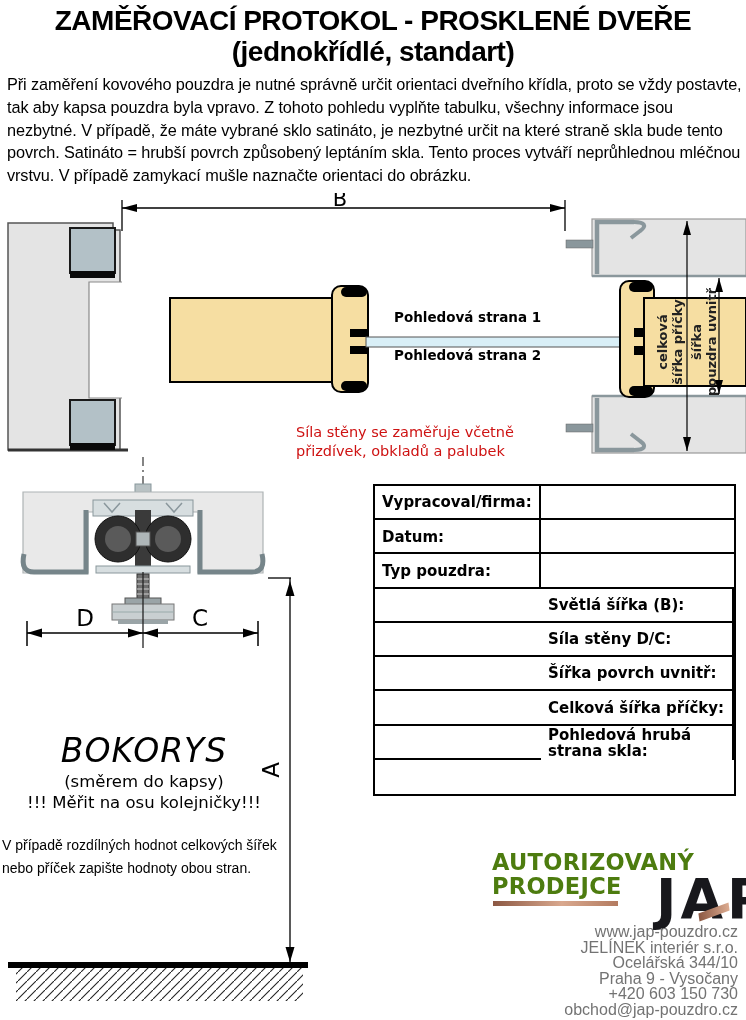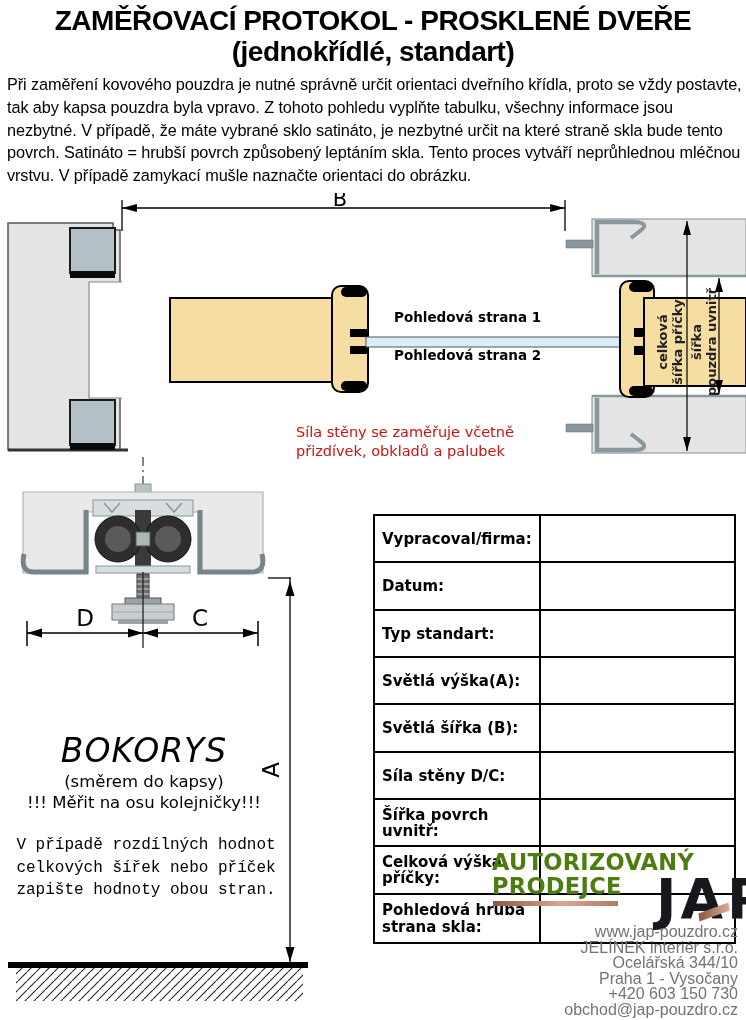--- a/index.html
+++ b/index.html
@@ -21,25 +21,25 @@
 
   svg text { font-family:"DejaVu Sans", sans-serif; }
 
   
   #bokorys-title { top:731px; left:30px; width:228px; text-align:center;
                    font-family:"DejaVu Sans", sans-serif; font-size:33px; letter-spacing:1px;font-style:italic; }
   #bokorys-sub   { top:772px; left:15px; width:258px; text-align:center;
                    font-family:"DejaVu Sans", sans-serif; font-size:16.5px; }
   #bokorys-warn  { top:793px; left:5px; width:278px; text-align:center;
                    font-family:"DejaVu Sans", sans-serif; font-size:16.5px; }
-  #bokorys-note  { top:834px; left:2px; width:288px; text-align:center;
-                   font-family:Liberation Mono, monospace; font-size:16px; line-height:22.5px; }
-
-  
-  #form-table { top:514px; left:373px; width:363px; height:430px;
+  #bokorys-note  { top:834px; left:2px; width:288px; 
+                   font-family:Liberation Sans, sans-serif; font-size:14px; line-height:22.5px; }
+
+  
+  #form-table { top:484px; left:373px; width:363px; height:312px;
                 border:2px solid #000; display:grid;
                 grid-template-columns:166px 1fr;
                 grid-template-rows:repeat(9, 1fr); background:#fff; }
   .f-label { border-right:2px solid #000; border-bottom:2px solid #000;
              display:flex; align-items:center; padding:1px 2px 0 7px;
              font-family:"DejaVu Sans", sans-serif; font-weight:bold;
              font-size:15px; line-height:16.5px; }
   .f-value { border-bottom:2px solid #000; }
 
   
@@ -218,47 +218,46 @@
   <div class="abs" id="bokorys-title">BOKORYS</div>
   <div class="abs" id="bokorys-sub">(směrem do kapsy)</div>
   <div class="abs" id="bokorys-warn">!!! Měřit na osu kolejničky!!!</div>
   <div class="abs" id="bokorys-note">V případě rozdílných hodnot celkových šířek nebo příček zapište hodnoty obou stran.</div>
 
   <div class="abs" id="form-table">
     <div class="f-label">Vypracoval/firma:</div>
     <div class="f-value"></div>
     <div class="f-label">Datum:</div>
     <div class="f-value"></div>
-    <div class="f-label">Typ standart:</div>
-    <div class="f-value"></div>
-    <div class="f-label">Světlá výška(A):</div>
+    <div class="f-label">Typ pouzdra:</div>
+    <div class="f-value"></div>
     <div class="f-value"></div>
     <div class="f-label">Světlá šířka (B):</div>
     <div class="f-value"></div>
     <div class="f-label">Síla stěny D/C:</div>
     <div class="f-value"></div>
     <div class="f-label">Šířka povrch uvnitř:</div>
     <div class="f-value"></div>
-    <div class="f-label">Celková výška příčky:</div>
+    <div class="f-label">Celková šířka příčky:</div>
     <div class="f-value"></div>
     <div class="f-label row9" style="border-bottom:none">Pohledová hrubá strana skla:</div>
     <div class="f-value row9" style="border-bottom:none"></div>
   </div>
 
   <div class="abs copper-text" id="dealer-line1">AUTORIZOVANÝ</div>
   <div class="abs copper-text" id="dealer-line2">PRODEJCE</div>
   <div class="abs" id="dealer-bar"></div>
 
   <div class="abs" id="jap-logo">
     <span>JAP</span>
     <span id="jap-ribbon"></span>
   </div>
 
   <div class="abs" id="contact">
     <div>www.jap-pouzdro.cz</div>
     <div>JELÍNEK interiér s.r.o.</div>
     <div>Ocelářská 344/10</div>
-    <div>Praha 1 - Vysočany</div>
+    <div>Praha 9 - Vysočany</div>
     <div>+420 603 150 730</div>
     <div>obchod@jap-pouzdro.cz</div>
   </div>
 
 </div>
 
 </body></html>

